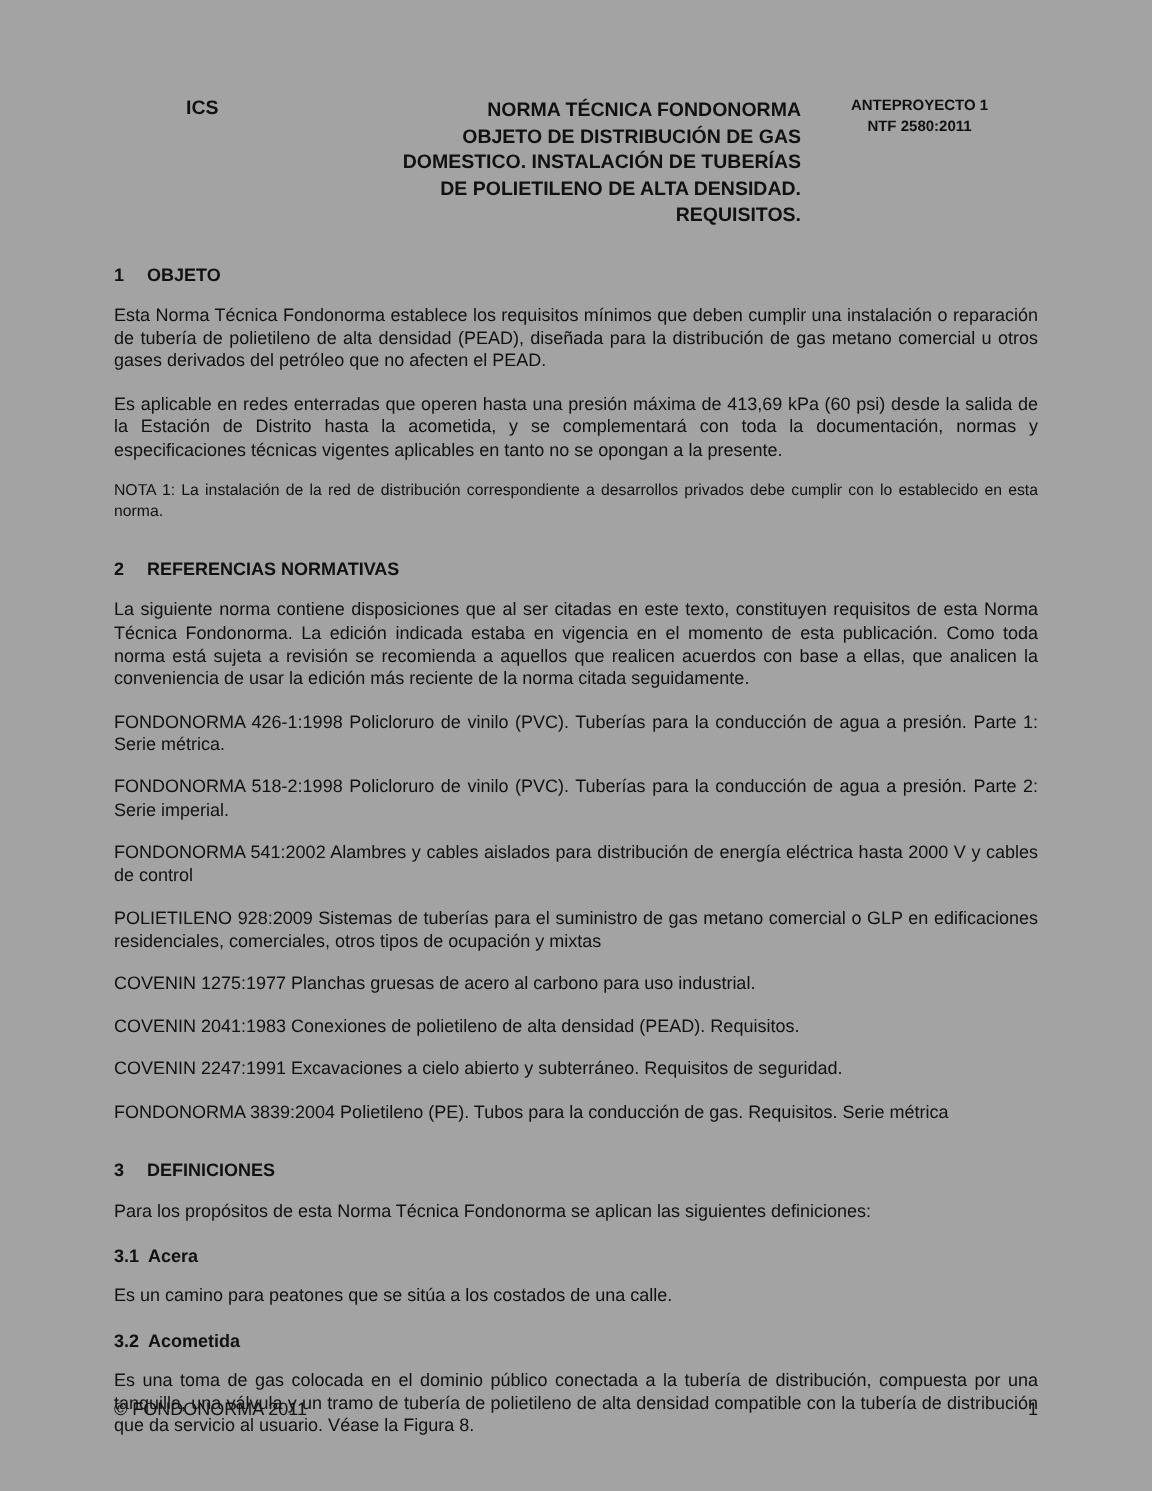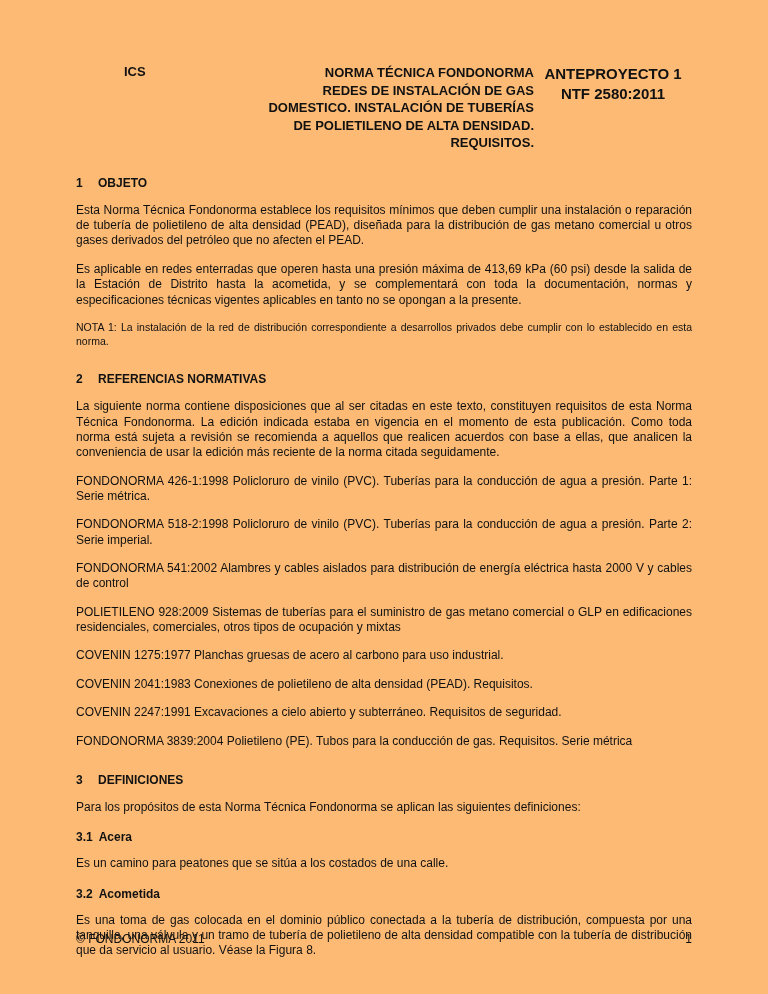--- a/index.html
+++ b/index.html
@@ -2,21 +2,21 @@
 <html><head>
 <meta charset="utf-8">
 <style>
   * { margin:0; padding:0; box-sizing:border-box; }
   html,body { background:#e8e8e8; }
   body { width:768px; }
   .page {
     position:relative;
     width:768px;
     height:994px;
-    background:#fdba74;
+    background:#a3a3a3;
     padding:64px 76px 0 76px;
     font-family:"Liberation Sans", sans-serif;
     font-size:12px;
     color:#111111;
     overflow:hidden;
   }
   .header { display:flex; margin-bottom:16px; }
   .header-ics {
     width:130px;
     padding-left:48px;
@@ -27,21 +27,21 @@
     flex:1;
     text-align:right;
     font-weight:bold;
     font-size:13px;
     line-height:1.35;
   }
   .header-right {
     width:158px;
     text-align:center;
     font-weight:bold;
-    font-size:15px;
+    font-size:10px;
     line-height:1.35;
   }
   .section-heading {
     font-size:12px;
     font-weight:bold;
     margin-top:24px;
     margin-bottom:13px;
   }
   .section-heading .sec-num { display:inline-block; min-width:22px; }
   .body-p {
@@ -75,21 +75,21 @@
 </style>
 </head>
 <body>
 
 <div class="page">
 
   <div class="header">
     <div class="header-ics">ICS</div>
     <div class="header-title">
       <div>NORMA TÉCNICA FONDONORMA</div>
-      <div>REDES DE INSTALACIÓN DE GAS</div>
+      <div>OBJETO DE DISTRIBUCIÓN DE GAS</div>
       <div>DOMESTICO. INSTALACIÓN DE TUBERÍAS</div>
       <div>DE POLIETILENO DE ALTA DENSIDAD.</div>
       <div>REQUISITOS.</div>
     </div>
     <div class="header-right">
       <div>ANTEPROYECTO 1</div>
       <div>NTF 2580:2011</div>
     </div>
   </div>
 

